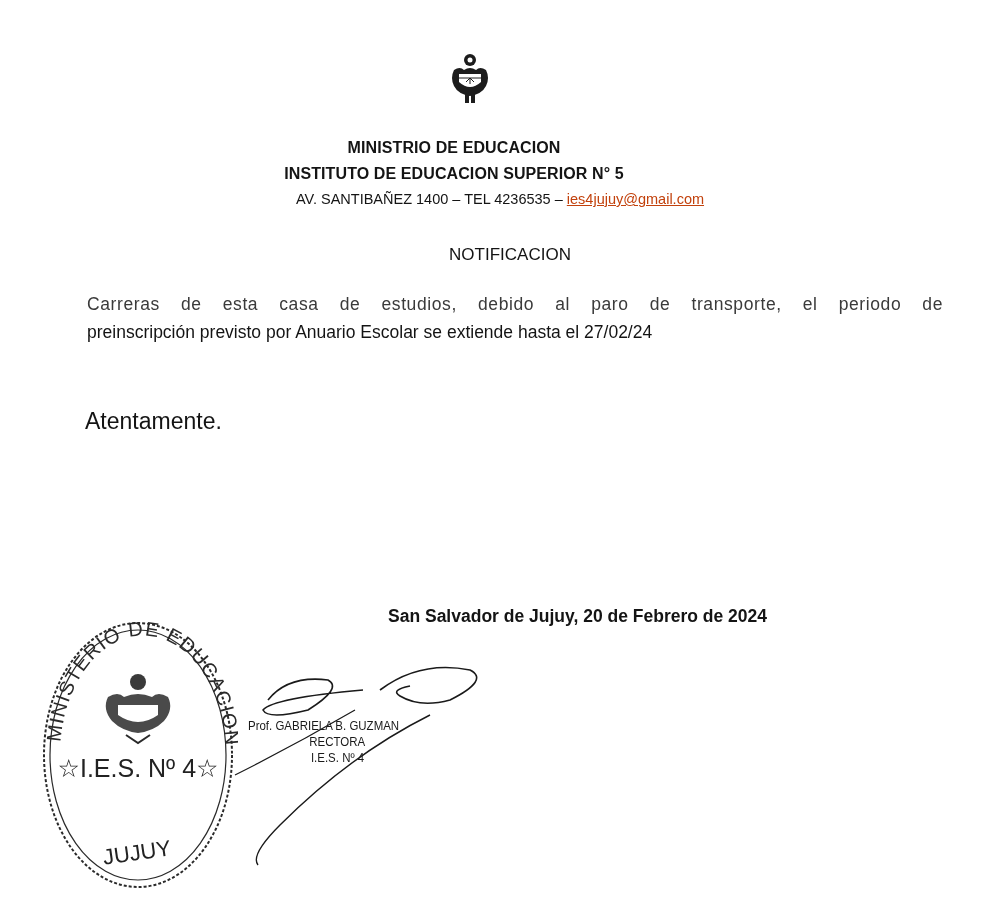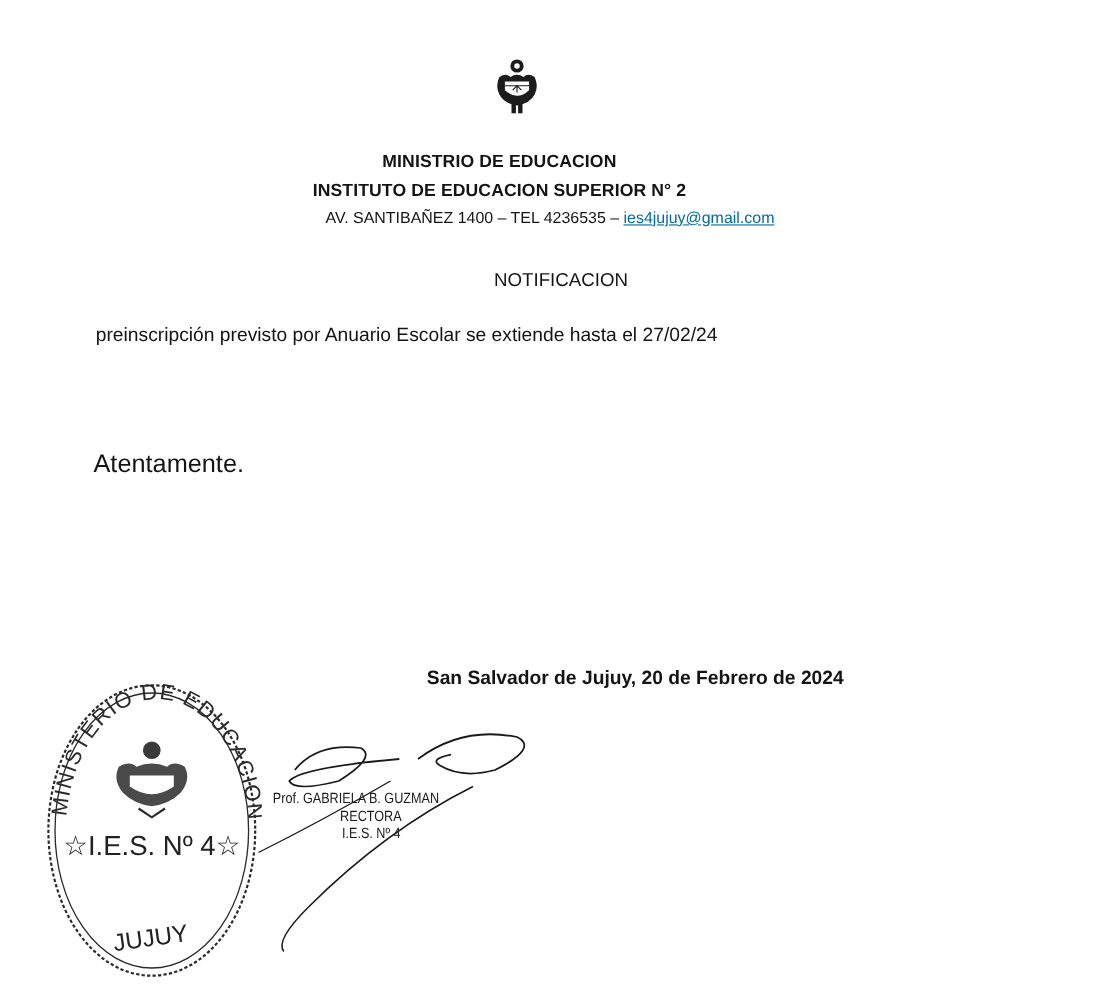--- a/index.html
+++ b/index.html
@@ -6,21 +6,21 @@
   body {
     width: 1000px; height: 910px; position: relative; overflow: hidden;
     font-family: "Liberation Sans", "DejaVu Sans", sans-serif; color: #141414;
   }
   .abs { position: absolute; }
   .emblem { left: 446px; top: 50px; width: 48px; height: 56px; }
   .hdr { left: 0; width: 908px; text-align: center; font-weight: bold; font-size: 16px; letter-spacing: 0.1px; }
   .hdr1 { top: 139px; }
   .hdr2 { top: 165px; }
   .addr { left: 0; width: 1000px; text-align: center; top: 191px; font-size: 14.5px; }
-  .addr a { color: #0369a1; text-decoration: underline; }
+  .addr a { color: #c2410c; text-decoration: underline; }
   .notif { left: 0; width: 1020px; text-align: center; top: 245px; font-size: 17px; }
   .body-p { left: 87px; width: 856px; top: 290px; font-size: 17.5px; line-height: 28px; text-align: justify; }
   .body-p .line { display: block; text-align: justify; text-align-last: justify; white-space: nowrap; }
   .body-p .line.last { text-align-last: left; }
   .body-p .line.faded { color: #3a3a3a; letter-spacing: 0.6px; }
   .closing { left: 85px; top: 408px; font-size: 23px; }
   .dateline { left: 388px; top: 606px; font-size: 17.5px; font-weight: bold; }
   .stamp { left: 38px; top: 605px; width: 200px; height: 290px; }
   .signature { left: 230px; top: 660px; width: 260px; height: 215px; }
   .sig-block { left: 248px; top: 718px; width: 220px; text-align: center; font-family: "Liberation Sans Narrow", "Liberation Sans", sans-serif; font-size: 13.5px; line-height: 16px; color: #1a1a1a; transform: scaleX(0.85); transform-origin: left top; }
@@ -39,28 +39,29 @@
     <path d="M8 20 q-4 8 0 16 q4 8 16 10 q12 -2 16 -10 q4 -8 0 -16 q-6 -4 -10 0 q-6 -4 -12 0 q-4 -4 -10 0z" fill="#1c1c1c"></path>
     <path d="M13 24 h22 v8 q-11 10 -22 0z" fill="#fff"></path>
     <path d="M13 28 h22" stroke="#1c1c1c" stroke-width="1"></path>
     <path d="M20 32 l4 -4 l4 4 M24 28 v6" stroke="#1c1c1c" stroke-width="1" fill="none"></path>
     <rect x="19" y="44" width="4" height="9" fill="#1c1c1c"></rect>
     <rect x="25" y="44" width="4" height="9" fill="#1c1c1c"></rect>
   </svg>
 </div>
 
 <div class="abs hdr hdr1">MINISTRIO DE EDUCACION</div>
-<div class="abs hdr hdr2">INSTITUTO DE EDUCACION SUPERIOR N° 2</div>
+<div class="abs hdr hdr2">INSTITUTO DE EDUCACION SUPERIOR N° 5</div>
 <div class="abs addr">
   <span>AV. SANTIBAÑEZ 1400 – TEL 4236535 – </span><a>ies4jujuy@gmail.com</a>
 </div>
 
 <div class="abs notif">NOTIFICACION</div>
 
 <div class="abs body-p">
+  <span class="line faded">Carreras de esta casa de estudios, debido al paro de transporte, el periodo de</span>
   <span class="line last">preinscripción previsto por Anuario Escolar se extiende hasta el 27/02/24</span>
 </div>
 
 <div class="abs closing">Atentamente.</div>
 
 <div class="abs dateline">San Salvador de Jujuy, 20 de Febrero de 2024</div>
 
 <div class="abs stamp">
   <svg width="200" height="290" viewBox="0 0 200 290">
     <defs>

